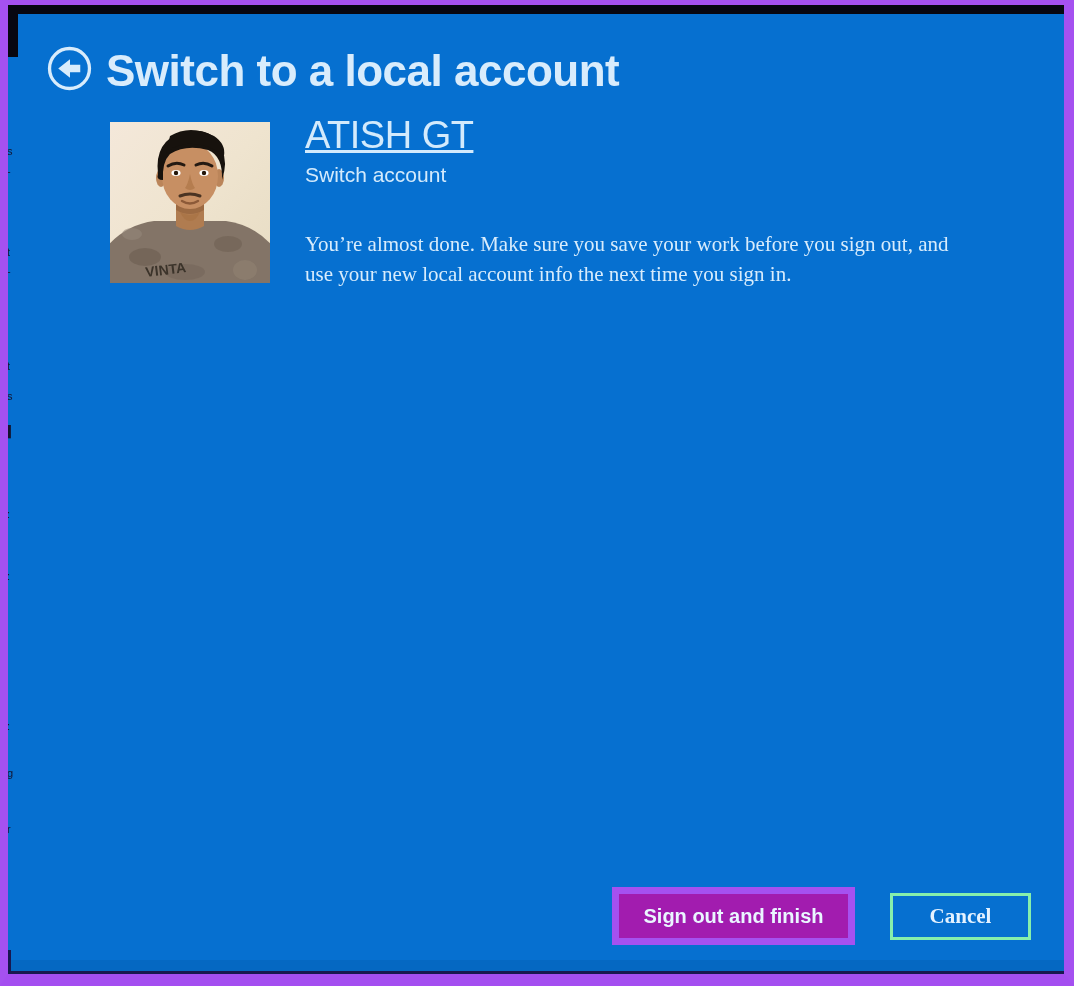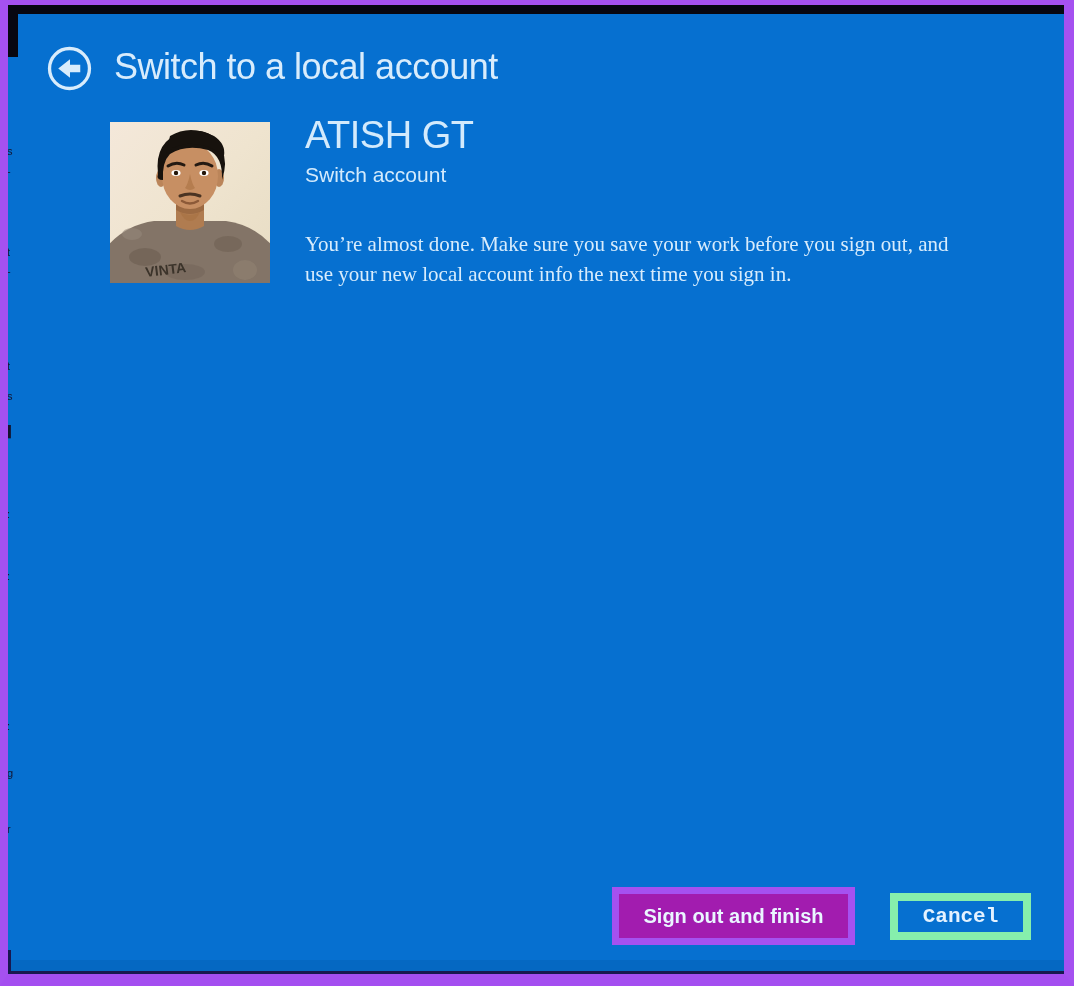--- a/index.html
+++ b/index.html
@@ -53,34 +53,34 @@
   .dialog{ position:absolute; inset:0; z-index:10; color:#d8ecfc; }
 
   .back-button{
     position:absolute; left:46px; top:45px; width:47px; height:47px;
     background:transparent; border:none; padding:0; cursor:pointer;
   }
   .back-button svg{ display:block; width:47px; height:47px; }
 
   .page-title{
     position:absolute; left:106px; top:46px;
-    font-size:36px; font-weight:400; letter-spacing:-0.5px;
-    color:#d8ecfc; white-space:nowrap;margin-left:8px;
+    font-size:44px; font-weight:700; letter-spacing:-0.5px;
+    color:#d8ecfc; white-space:nowrap;
   }
 
   .avatar{
     position:absolute; left:110px; top:122px; width:160px; height:161px;
     overflow:hidden;
   }
   .avatar svg{ display:block; width:100%; height:100%; }
 
   .account-name{
     position:absolute; left:305px; top:114px;
     font-size:38px; font-weight:400; letter-spacing:-0.5px;
-    color:#d3eafc; white-space:nowrap;
+    color:#d3eafc; white-space:nowrap;text-decoration:underline;
   }
   .account-type{
     position:absolute; left:305px; top:163px;
     font-size:21px; color:#d3eafc; white-space:nowrap;
   }
   .description{
     position:absolute; left:305px; top:229px; width:672px;
     font-size:21px; line-height:30px; color:#d8ecfc;font-family:Liberation Serif, serif;
   }
 
@@ -96,23 +96,23 @@
     background:#a21caf;
     border:none; cursor:pointer;
     font-family:"Liberation Sans", sans-serif;
     font-size:20px; font-weight:bold; color:#eaf6ff;
     display:flex; align-items:center; justify-content:center;
     white-space:nowrap;
   }
   .cancel-button{
     position:absolute; left:890px; top:893px; width:141px; height:47px;
     background:transparent;
-    border:8px solid #86efac;
+    border:3px solid #86efac;
     box-sizing:border-box; cursor:pointer;
-    font-family:Liberation Mono, monospace;
+    font-family:Liberation Serif, serif;
     font-size:21px; font-weight:bold; color:#e4f2ff;
     display:flex; align-items:center; justify-content:center;
     z-index:20;
   }
 </style>
 </head>
 <body>
 
 <div class="top-black"></div>
 <div class="corner-black"></div>

